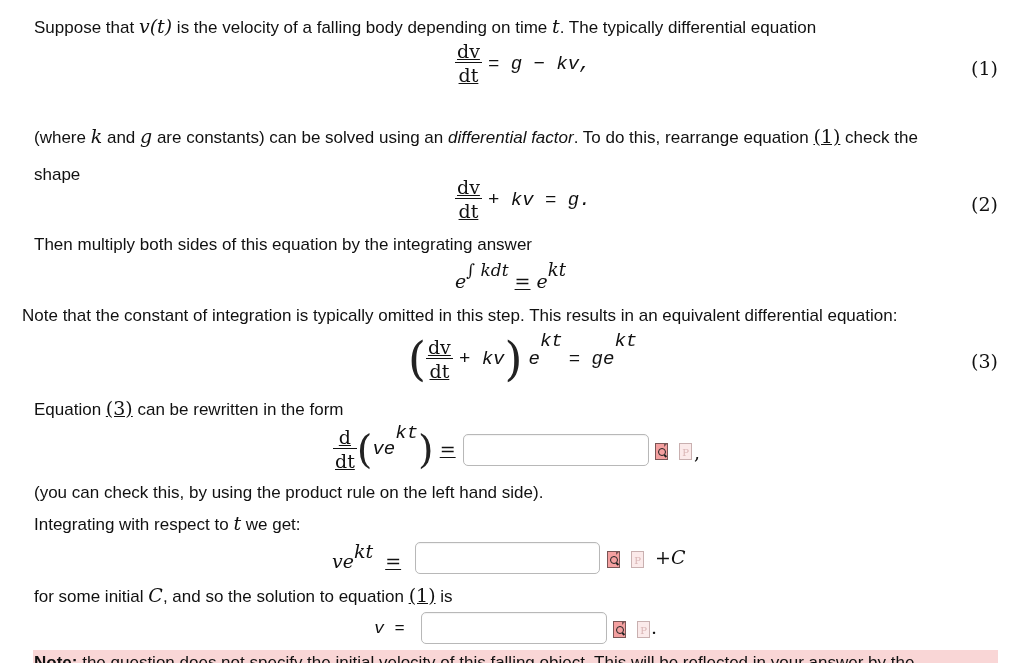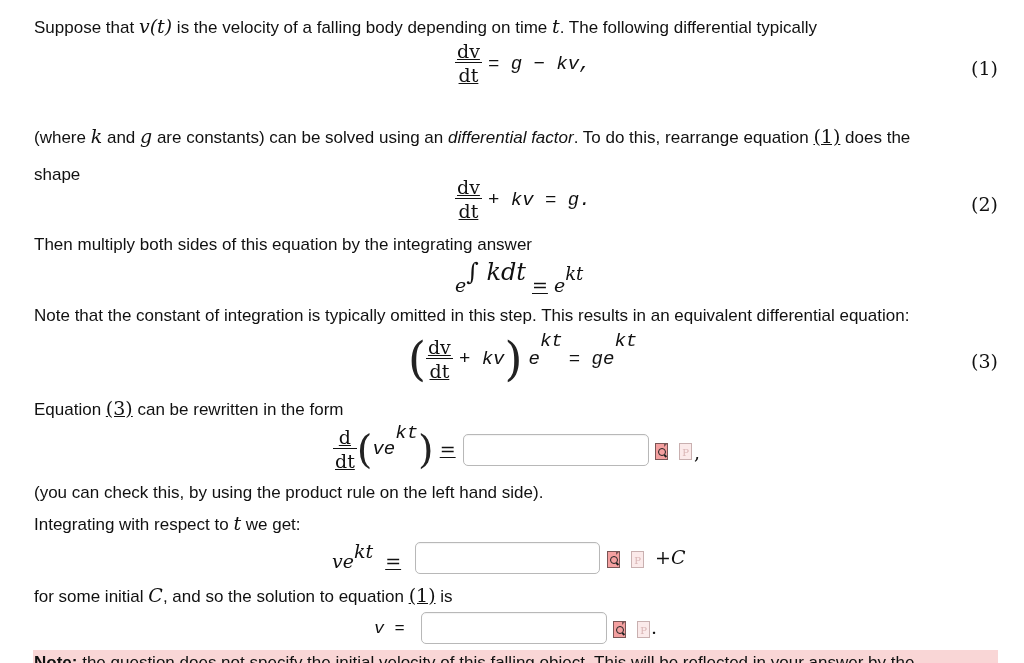--- a/index.html
+++ b/index.html
@@ -26,55 +26,55 @@
   .icon-pg { position:absolute; width:13px; height:17px; background:#fbeaea; border:1px solid #c9b0b0;
              box-sizing:border-box; font-family:"DejaVu Serif", serif; font-size:10px; color:#d9b4b4;
              text-align:center; line-height:17px; }
   .note-box { position:absolute; left:33px; top:650px; width:965px; height:30px; background:#f9d6d6; }
   .note-text { position:absolute; left:0; top:0; font-size:17px; color:#111; padding-left:1px; line-height:26px; }
 </style>
 </head>
 <body>
 
 <div class="abs" style="left:34px; top:15px;">
-  <span>Suppose that </span><span class="m mathbig">v(t)</span><span> is the velocity of a falling body depending on time </span><span class="m mathbig">t</span><span>. The following differential typically</span>
+  <span>Suppose that </span><span class="m mathbig">v(t)</span><span> is the velocity of a falling body depending on time </span><span class="m mathbig">t</span><span>. The typically differential equation</span>
 </div>
 
 <div class="abs mathbig" style="left:455px; top:40px;">
   <span class="frac">
     <span class="num mr">dv</span>
     <span class="den mr">dt</span>
   </span>
   <span class="m">= g − kv,</span>
 </div>
 <div class="abs eqnum" style="left:971px; top:57px;">(1)</div>
 
 <div class="abs" style="left:34px; top:125px;">
-  <span>(where </span><span class="m mathbig">k</span><span> and </span><span class="m mathbig">g</span><span> are constants) can be solved using an </span><em>differential factor</em><span>. To do this, rearrange equation </span><span class="mr mathbig">(1)</span><span> does the</span>
+  <span>(where </span><span class="m mathbig">k</span><span> and </span><span class="m mathbig">g</span><span> are constants) can be solved using an </span><em>differential factor</em><span>. To do this, rearrange equation </span><span class="mr mathbig">(1)</span><span> check the</span>
 </div>
 <div class="abs" style="left:34px; top:165px;">shape</div>
 
 <div class="abs mathbig" style="left:455px; top:176px;">
   <span class="frac">
     <span class="num mr">dv</span>
     <span class="den mr">dt</span>
   </span>
   <span class="m">+ kv = g.</span>
 </div>
 <div class="abs eqnum" style="left:971px; top:193px;">(2)</div>
 
 <div class="abs" style="left:34px; top:235px;">Then multiply both sides of this equation by the integrating answer</div>
 
 <div class="abs mathbig m" style="left:455px; top:262px;">
-  <span style="position:relative; top:8px;">e</span><span style="position:relative; top:-4px; font-size:24px;">∫ kdt</span>
+  <span style="position:relative; top:8px;">e</span><span style="position:relative; top:-4px; font-size:17px;">∫ kdt</span>
   <span class="mr" style="position:relative; top:8px;">=</span>
   <span style="position:relative; top:8px;">e</span><span style="position:relative; top:-4px; font-size:18px;">kt</span>
 </div>
 
-<div class="abs" style="left:34px; top:306px;">Note that the constant of integration is typically omitted in this step. This results in an equivalent differential equation:</div>
+<div class="abs" style="left:22px; top:306px;">Note that the constant of integration is typically omitted in this step. This results in an equivalent differential equation:</div>
 
 <div class="abs mathbig" style="left:408px; top:330px;">
   <span class="paren">(</span><span class="frac">
     <span class="num mr">dv</span>
     <span class="den mr">dt</span>
   </span>
   <span class="m" style="vertical-align:middle;">+ kv</span><span class="paren">)</span>
   <span class="m" style="vertical-align:middle;">e</span><span class="m" style="vertical-align:18px;">kt</span>
   <span class="m" style="vertical-align:middle;">= ge</span><span class="m" style="vertical-align:18px;">kt</span>
 </div>

